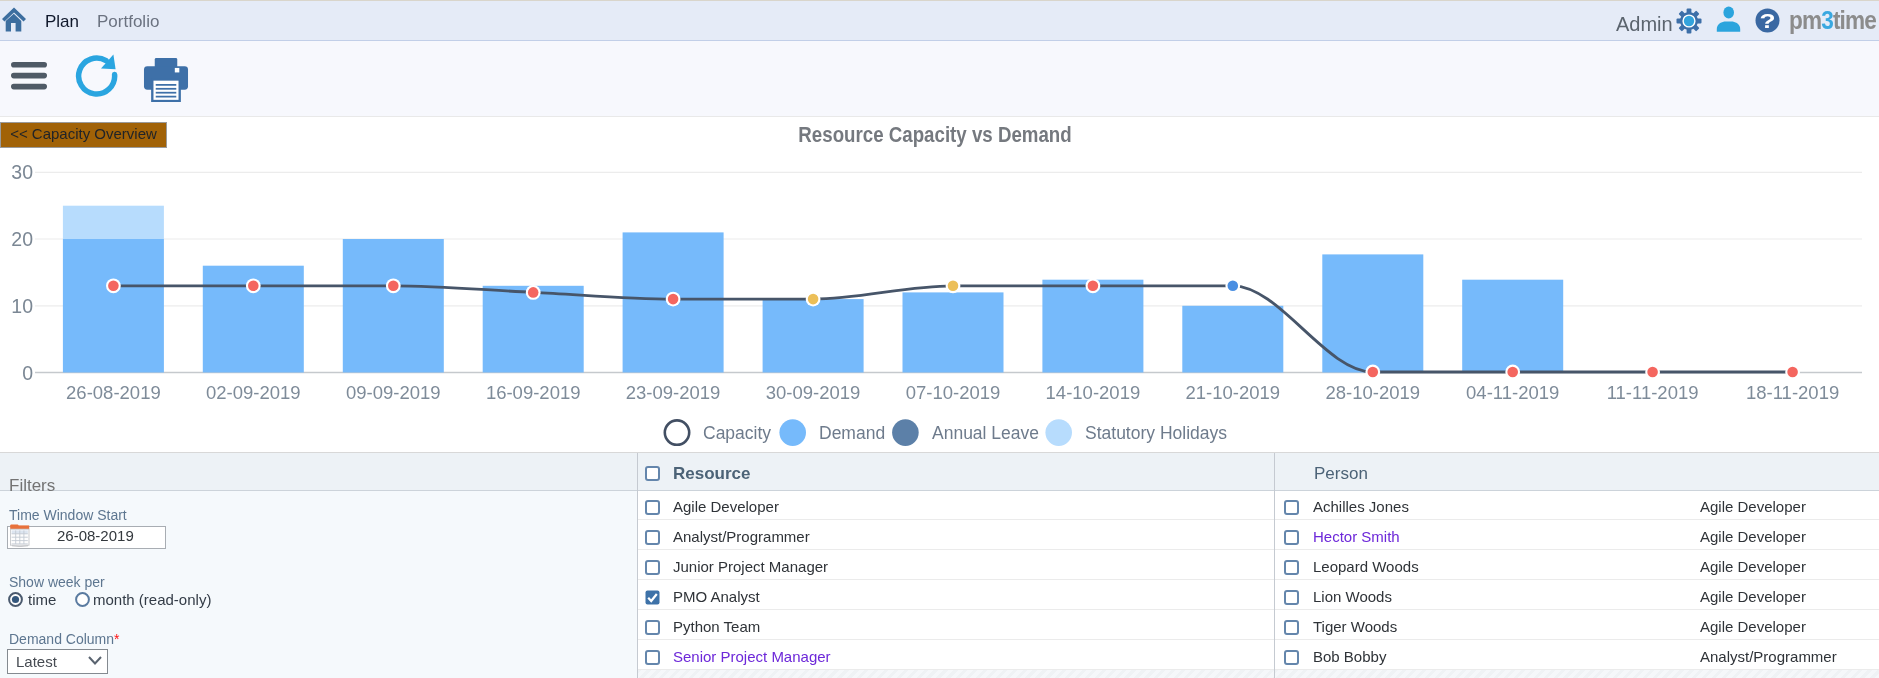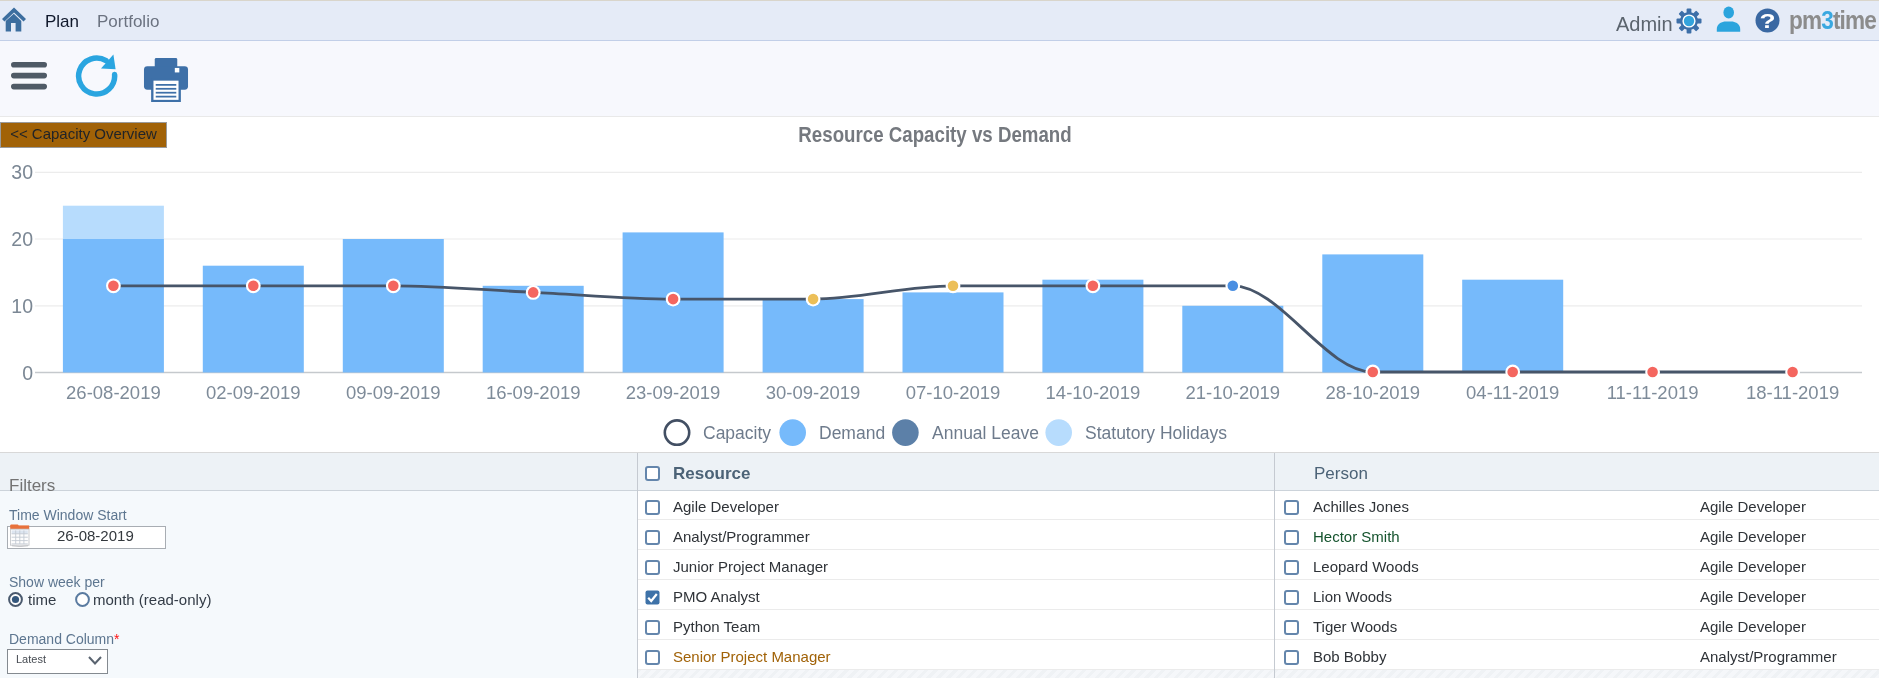--- a/index.html
+++ b/index.html
@@ -186,21 +186,21 @@
   <circle cx="7.5" cy="7.5" r="6.4" fill="#fff" stroke="#4a5a6e" stroke-width="2"></circle>
   <circle cx="7.5" cy="7.5" r="3.6" fill="#34577c"></circle>
 </svg>
 <div class="abs" style="left:28px;top:591px;font-size:15px;color:#333c47">time</div>
 <svg class="abs" style="left:75px;top:592px" width="15" height="15" viewBox="0 0 15 15">
   <circle cx="7.5" cy="7.5" r="6.4" fill="#fff" stroke="#5a7ba0" stroke-width="2"></circle>
 </svg>
 <div class="abs" style="left:93px;top:591px;font-size:15px;color:#333c47">month (read-only)</div>
 <div class="abs" style="left:9px;top:631px;font-size:14px;color:#5d7690">Demand Column<span style="color:#ff1212">*</span></div>
 <div class="abs" style="left:7px;top:649px;width:99px;height:23px;background:#fff;border:1px solid #848a90"></div>
-<div class="abs" style="left:16px;top:653px;font-size:11px;color:#464b52">Latest</div>
+<div class="abs" style="left:16px;top:653px;font-size:15px;color:#464b52">Latest</div>
 <svg class="abs" style="left:88px;top:656px" width="14" height="9" viewBox="0 0 14 9">
   <path d="M1 1 L7 7.5 L13 1" fill="none" stroke="#5a6470" stroke-width="2"></path>
 </svg>
 
 <div class="abs" style="left:637px;top:453px;width:637px;height:225px;background:#fff;border-left:1px solid #c5cad1"></div>
 <div class="abs" style="left:638px;top:453px;width:636px;height:37px;background:#edf2f6;border-bottom:1px solid #ccd3da"></div>
 <div class="abs" style="left:638px;top:669px;width:636px;height:9px;background:repeating-linear-gradient(135deg,#eff2f5 0 3px,#f5f7fa 3px 7px)"></div>
 
 <div class="abs" style="left:1274px;top:453px;width:605px;height:225px;background:#fff;border-left:1px solid #c5cad1"></div>
 <div class="abs" style="left:1275px;top:453px;width:604px;height:37px;background:#edf2f6;border-bottom:1px solid #ccd3da"></div>
@@ -232,33 +232,33 @@
 <div class="abs" style="left:673px;top:588px;font-size:15px;color:#2f3338">PMO Analyst</div>
 <div class="abs" style="left:638px;top:639px;width:636px;height:1px;background:#ebebeb"></div>
 <svg class="abs" style="left:645px;top:620px" width="15" height="15" viewBox="0 0 15 15">
     <rect x="1" y="1" width="13" height="13" rx="2" fill="#fff" stroke="#6486ac" stroke-width="2"></rect>
   </svg>
 <div class="abs" style="left:673px;top:618px;font-size:15px;color:#2f3338">Python Team</div>
 <div class="abs" style="left:638px;top:669px;width:636px;height:1px;background:#ebebeb"></div>
 <svg class="abs" style="left:645px;top:650px" width="15" height="15" viewBox="0 0 15 15">
     <rect x="1" y="1" width="13" height="13" rx="2" fill="#fff" stroke="#6486ac" stroke-width="2"></rect>
   </svg>
-<div class="abs" style="left:673px;top:648px;font-size:15px;color:#a16207">Senior Project Manager</div>
+<div class="abs" style="left:673px;top:648px;font-size:15px;color:#6d28d9">Senior Project Manager</div>
 <div class="abs" style="left:1314px;top:463.5px;font-size:17px;font-weight:normal;color:#4c6377">Person</div>
 <div class="abs" style="left:1275px;top:519px;width:604px;height:1px;background:#ebebeb"></div>
 <svg class="abs" style="left:1284px;top:500px" width="15" height="15" viewBox="0 0 15 15">
     <rect x="1" y="1" width="13" height="13" rx="2" fill="#fff" stroke="#6486ac" stroke-width="2"></rect>
   </svg>
 <div class="abs" style="left:1313px;top:498px;font-size:15px;color:#2f3338">Achilles Jones</div>
 <div class="abs" style="left:1700px;top:498px;font-size:15px;color:#2f3338">Agile Developer</div>
 <div class="abs" style="left:1275px;top:549px;width:604px;height:1px;background:#ebebeb"></div>
 <svg class="abs" style="left:1284px;top:530px" width="15" height="15" viewBox="0 0 15 15">
     <rect x="1" y="1" width="13" height="13" rx="2" fill="#fff" stroke="#6486ac" stroke-width="2"></rect>
   </svg>
-<div class="abs" style="left:1313px;top:528px;font-size:15px;color:#14532d">Hector Smith</div>
+<div class="abs" style="left:1313px;top:528px;font-size:15px;color:#6d28d9">Hector Smith</div>
 <div class="abs" style="left:1700px;top:528px;font-size:15px;color:#2f3338">Agile Developer</div>
 <div class="abs" style="left:1275px;top:579px;width:604px;height:1px;background:#ebebeb"></div>
 <svg class="abs" style="left:1284px;top:560px" width="15" height="15" viewBox="0 0 15 15">
     <rect x="1" y="1" width="13" height="13" rx="2" fill="#fff" stroke="#6486ac" stroke-width="2"></rect>
   </svg>
 <div class="abs" style="left:1313px;top:558px;font-size:15px;color:#2f3338">Leopard Woods</div>
 <div class="abs" style="left:1700px;top:558px;font-size:15px;color:#2f3338">Agile Developer</div>
 <div class="abs" style="left:1275px;top:609px;width:604px;height:1px;background:#ebebeb"></div>
 <svg class="abs" style="left:1284px;top:590px" width="15" height="15" viewBox="0 0 15 15">
     <rect x="1" y="1" width="13" height="13" rx="2" fill="#fff" stroke="#6486ac" stroke-width="2"></rect>

